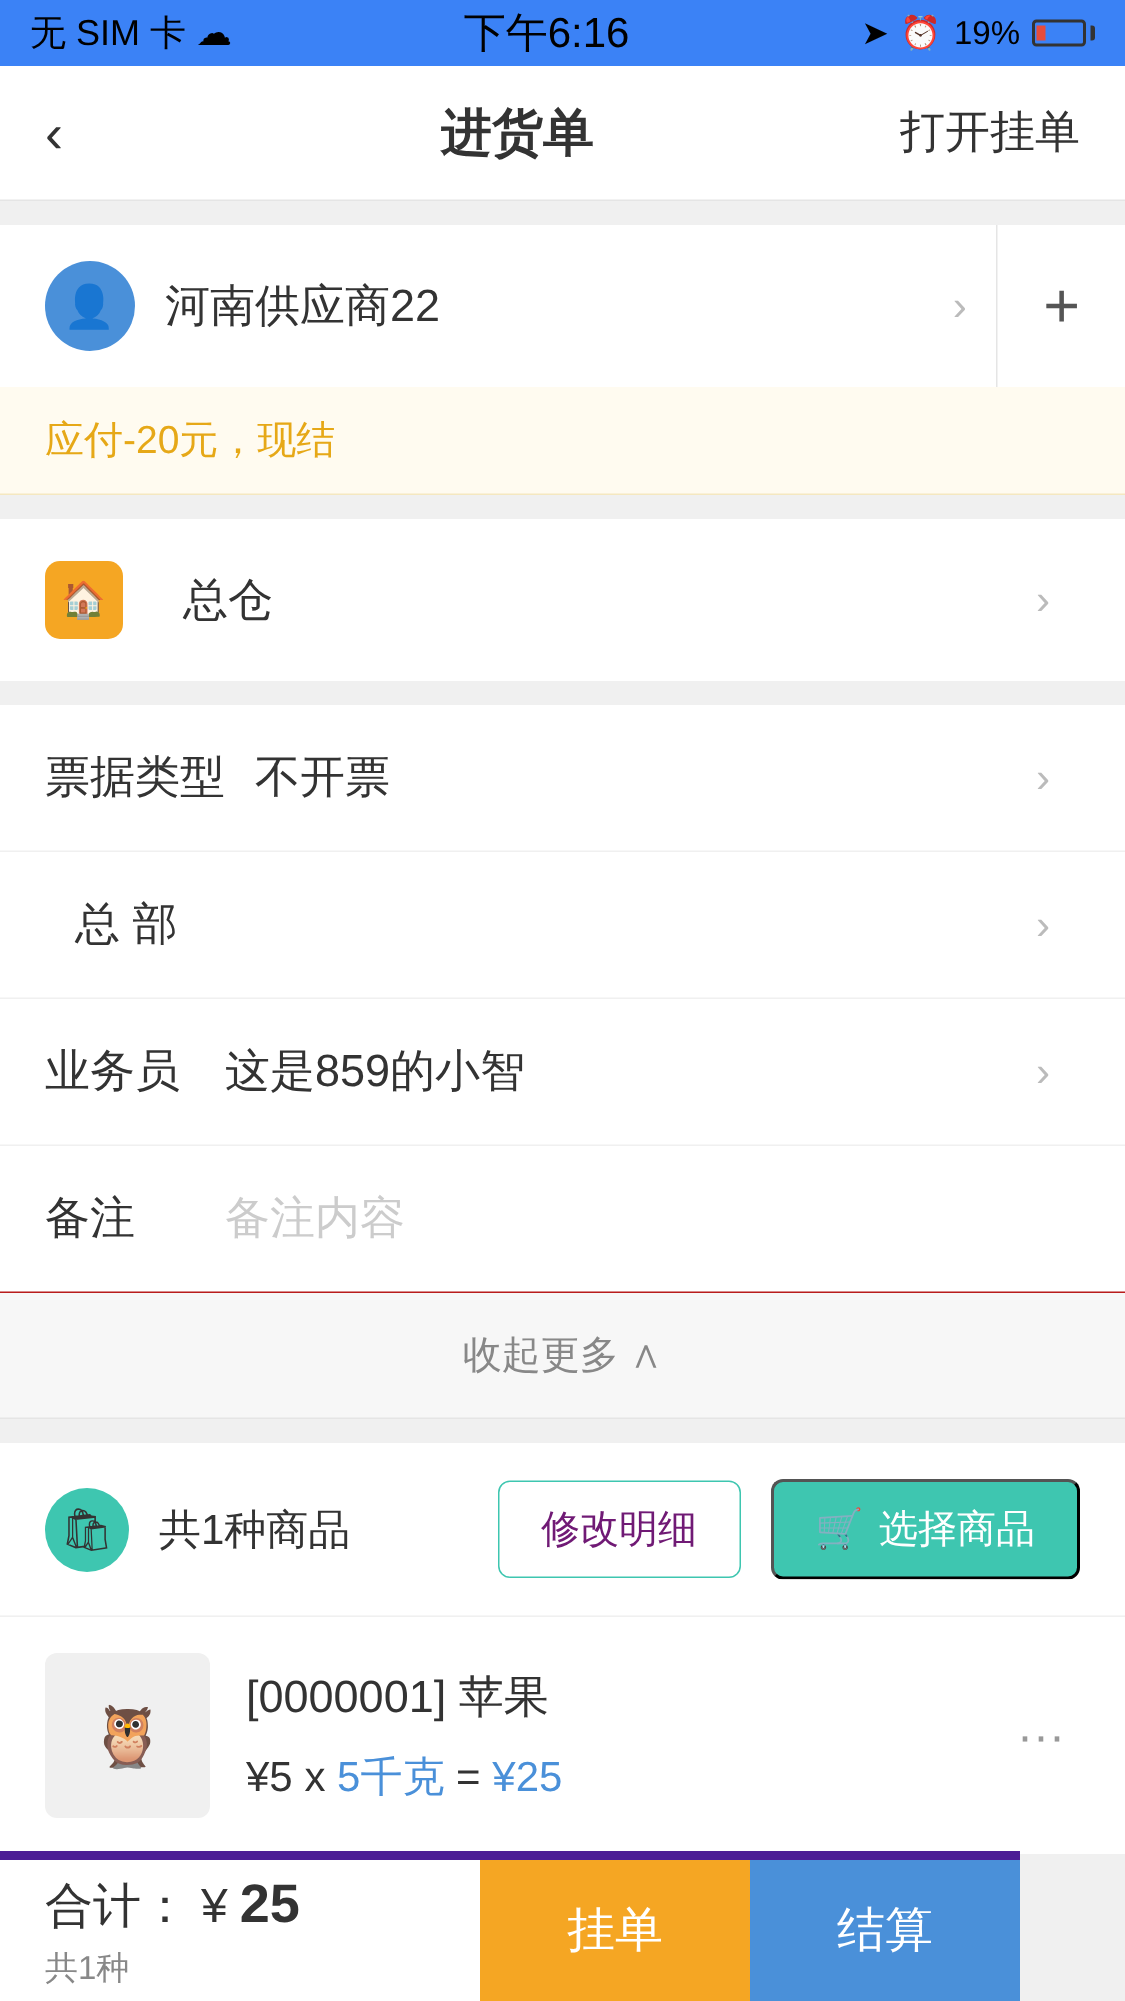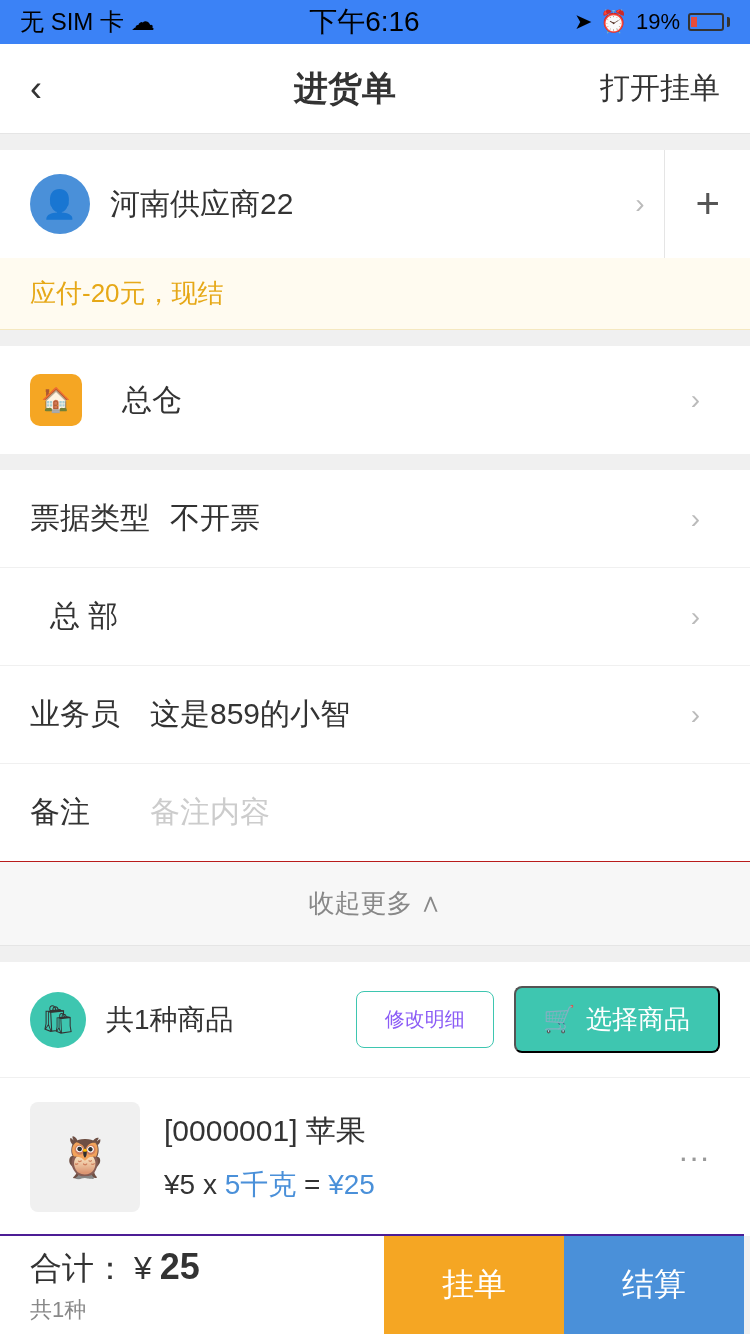--- a/index.html
+++ b/index.html
@@ -166,22 +166,22 @@
     }
     .product-count-icon {
       width: 56px; height: 56px; border-radius: 50%; background: #3ec6b0;
       display: flex; align-items: center; justify-content: center;
       flex-shrink: 0;
     }
     .product-count-text {
       font-size: 28px; color: #333; flex: 1;
     }
     .btn-outline {
-      border: 1.5px solid #3ec6b0; background: #fff; color: #8b5cf6;
-      padding: 14px 28px; border-radius: 8px; font-size: 20px; cursor: pointer;
+      border: 1.5px solid #3ec6b0; background: #fff; color: #701a75;
+      padding: 14px 28px; border-radius: 8px; font-size: 26px; cursor: pointer;
     }
     .btn-filled {
       background: #3ec6b0; color: #fff;
       padding: 14px 28px; border-radius: 8px; font-size: 26px; cursor: pointer;
       display: flex; align-items: center; gap: 10px;
     }
 
     
     .product-item {
       background: #fff;
@@ -200,25 +200,25 @@
     .product-name { font-size: 30px; color: #333; margin-bottom: 14px; }
     .product-price { font-size: 28px; color: #333; }
     .price-highlight { color: #4a90d9; }
     .more-btn {
       color: #999; font-size: 32px; cursor: pointer; padding: 10px;
     }
 
     
     .bottom-bar {
       position: fixed;
-      bottom: 0; left: 0; width: 744px;
+      bottom: 0; left: 0; width: 680px;
       height: 100px;
       display: flex;
       background: #fff;
-      border-top: 2px solid #4c1d95;
+      border-top: 6px solid #4c1d95;
     }
     .bottom-total {
       flex: 1;
       display: flex;
       flex-direction: column;
       justify-content: center;
       padding: 0 30px;
     }
     .total-line {
       font-size: 32px; color: #333;

